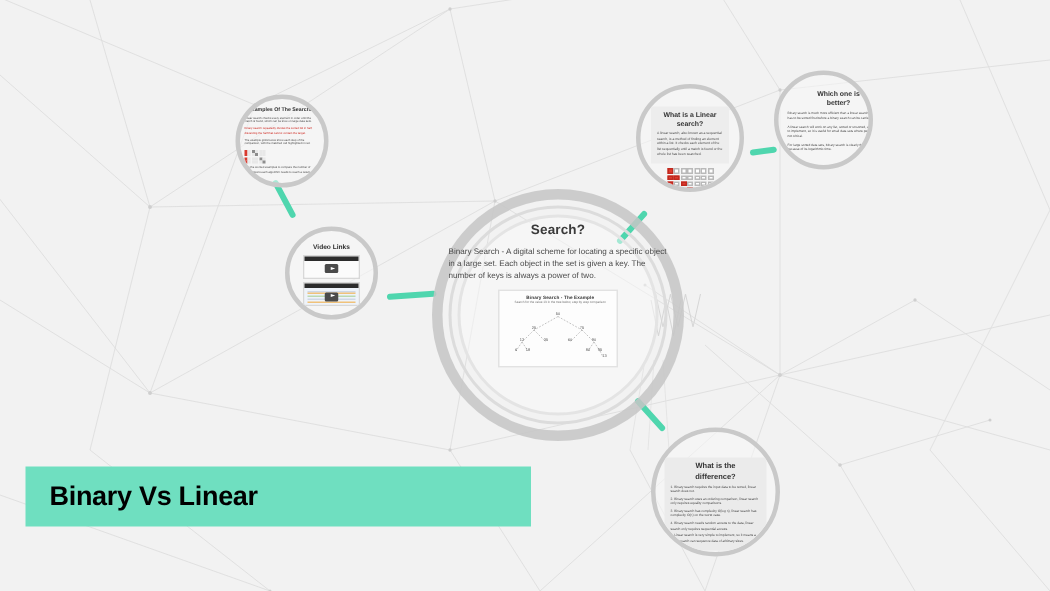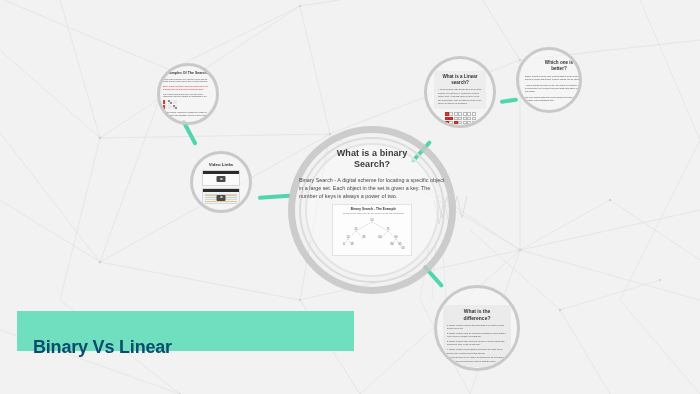--- a/index.html
+++ b/index.html
@@ -229,24 +229,23 @@
     height: 40px;
     background: #6fdfc0;
   }
   #banner .banner-text {
     position: absolute;
     left: 16px;
     top: 50%;
     transform: translateY(-50%);
     font-size: 18px;
     font-weight: bold;
-    color: #0c4a6e;
+    color: #000000;
     letter-spacing: -0.2px;
     font-family: "Liberation Sans", sans-serif;
-    margin-top: 16px;
   }
 </style>
 </head>
 <body>
 
 <div id="canvas">
 
   <svg class="bg-net" viewBox="0 0 700 394" preserveAspectRatio="none">
     <g stroke="#dedede" stroke-width="0.6" fill="none">
       <path d="M-20,-10 L170,70 L300,6 L470,-20"></path>
@@ -300,21 +299,20 @@
   <div class="conn" style="left:196px; top:143px; width:28px; height:4px; transform: rotate(-118deg);"></div>
   <div class="conn" style="left:412px; top:160px; width:28px; height:4px; transform: rotate(-48deg);"></div>
   <div class="conn" style="left:500px; top:100px; width:18px; height:4px; transform: rotate(-8deg);"></div>
   <div class="conn" style="left:424px; top:264px; width:28px; height:4px; transform: rotate(48deg);"></div>
 
   <div class="bubble" id="center-bubble">
     <div class="ring-outer"></div>
     <div class="ring-mid"></div>
     <div class="ring-inner"></div>
     <div class="c-content">
-      <div class="c-title">What is a binary</div>
       <div class="c-title">Search?</div>
       <div class="c-body">Binary Search - A digital scheme for locating a specific object in a large set. Each object in the set is given a key. The number of keys is always a power of two.</div>
       <div class="tree-card">
         <div class="tc-title">Binary Search - The Example</div>
         <div class="tc-sub">Search for the value 13 in the tree below, step by step comparison</div>
         <svg width="78" height="36" viewBox="0 0 78 36">
           <g stroke="#9a9a9a" stroke-width="0.4" fill="none" stroke-dasharray="1.2 1">
             <path d="M39,8 L23,17"></path>
               <path d="M39,8 L55,17"></path>
             <path d="M23,17 L15,25"></path>

